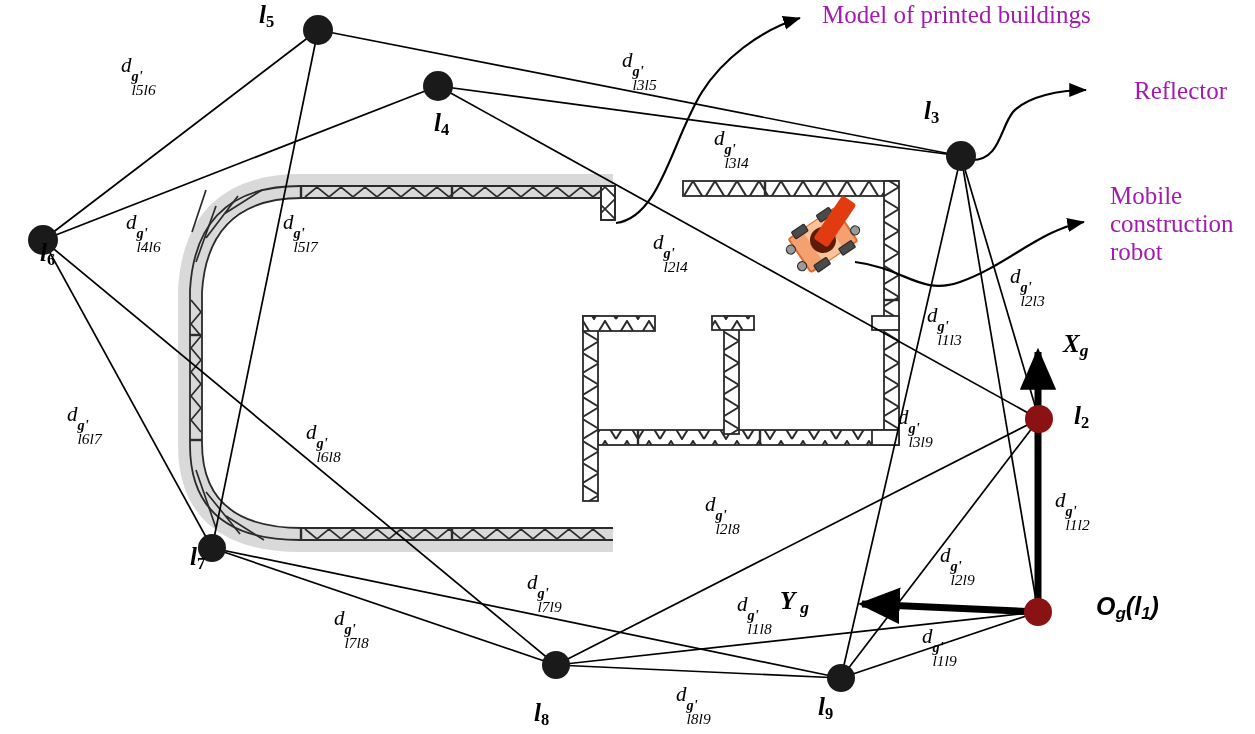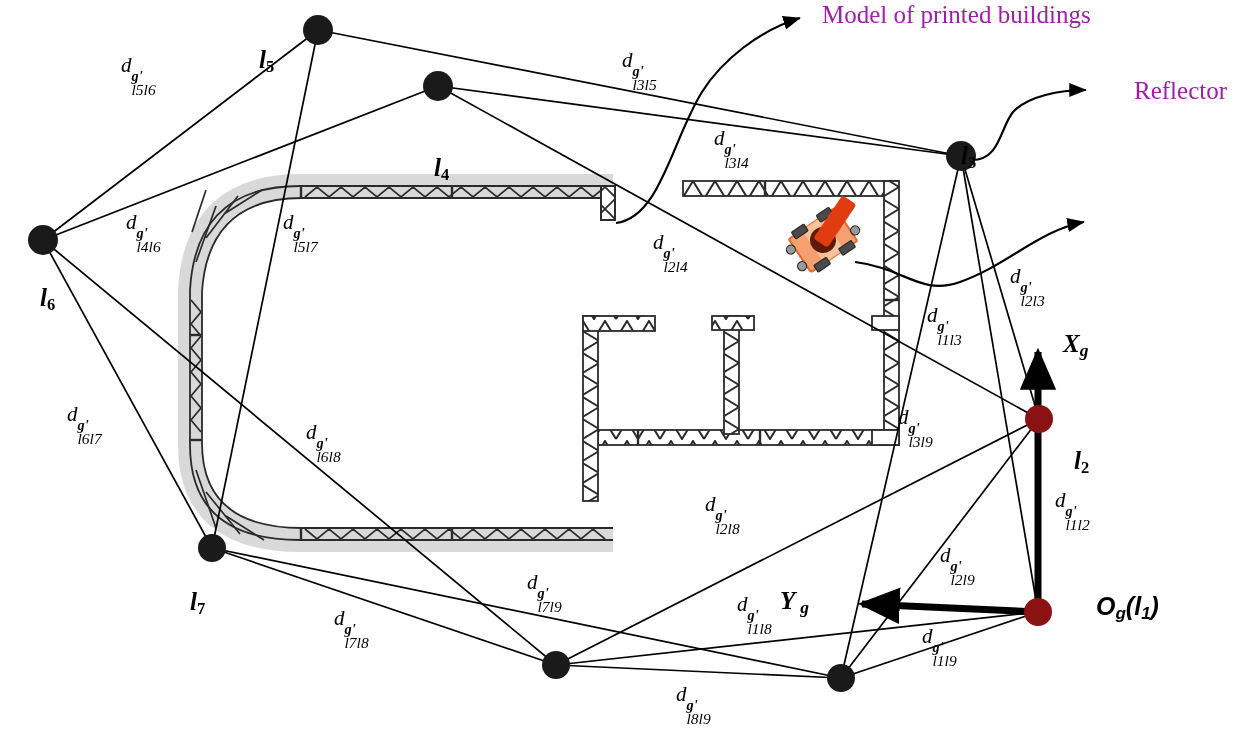--- a/index.html
+++ b/index.html
@@ -5,21 +5,21 @@
   html,body{margin:0;padding:0;background:#ffffff;}
   #stage{
     position:relative;width:1255px;height:734px;background:#fff;overflow:hidden;
     font-family:"Liberation Serif", serif;
   }
   svg.layer{position:absolute;left:0;top:0;width:1255px;height:734px;}
   .lbl{position:absolute;white-space:nowrap;color:#000;}
   
   .nodelbl{
     font-family:"Liberation Serif", serif;
-    font-weight:bold;font-style:italic;font-size:25px;line-height:1;margin-top:45px;
+    font-weight:bold;font-style:italic;font-size:25px;line-height:1;
   }
   .nodelbl sub{font-size:0.66em;font-style:normal;font-weight:bold;vertical-align:-0.22em;}
   
   .dlbl{
     font-family:"Liberation Serif", serif;
     font-style:italic;font-size:21px;line-height:1;
     display:inline-block;
   }
   .dlbl .base{font-style:italic;}
   .dlbl .scripts{
@@ -199,34 +199,39 @@
       <circle cx="212" cy="548" r="14" fill="#1a1a1a"></circle>
       <circle cx="556" cy="665" r="14" fill="#1a1a1a"></circle>
       <circle cx="841" cy="678" r="14" fill="#1a1a1a"></circle>
       <circle cx="1039" cy="419" r="14" fill="#8b1212"></circle>
       <circle cx="1038" cy="612" r="14" fill="#8b1212"></circle>
     </g>
   </svg>
 
   <div class="lbl nodelbl" style="left:259px;top:2px;"><span>l</span><sub>5</sub></div>
   <div class="lbl nodelbl" style="left:434px;top:110px;"><span>l</span><sub>4</sub></div>
-  <div class="lbl nodelbl" style="left:961px;top:98px;font-family:Liberation Serif, serif;"><span>l</span><sub>3</sub></div>
+  <div class="lbl nodelbl" style="left:924px;top:98px;font-family:Liberation Serif, serif;"><span>l</span><sub>3</sub></div>
   <div class="lbl nodelbl" style="left:0px;top:240px;padding-left:40px;"><span>l</span><sub>6</sub></div>
   <div class="lbl nodelbl" style="left:190px;top:544px;"><span>l</span><sub>7</sub></div>
   <div class="lbl nodelbl" style="left:534px;top:700px;"><span>l</span><sub>8</sub></div>
   <div class="lbl nodelbl" style="left:818px;top:694px;"><span>l</span><sub>9</sub></div>
   <div class="lbl nodelbl" style="left:1074px;top:403px;"><span>l</span><sub>2</sub></div>
 
   <div class="lbl originlbl" style="left:1052px;top:594px;"><span>O</span><sub>g</sub><span>(</span><span>l</span><sub>1</sub><span>)</span></div>
 
   <div class="lbl axislbl" style="left:1063px;top:331px;"><span>X</span><sub>g</sub></div>
   <div class="lbl axislbl" style="left:780px;top:588px;"><span>Y</span> <sub>g</sub></div>
 
   <div class="lbl callout" style="left:822px;top:1px;">Model of printed buildings</div>
   <div class="lbl callout" style="left:1134px;top:77px;">Reflector</div>
+  <div class="lbl callout" style="left:1110px;top:182px;">
+    <div>Mobile</div>
+    <div>construction</div>
+    <div>robot</div>
+  </div>
 
   <div id="dist-layer">
       <div class="lbl dlbl" style="left: 121px; top: 55px;"><span class="base">d</span><span class="scripts">
           <span class="sup">g'</span>
           <span class="sub">l5l6</span>
         </span></div>
       <div class="lbl dlbl" style="left: 126px; top: 212px;"><span class="base">d</span><span class="scripts">
           <span class="sup">g'</span>
           <span class="sub">l4l6</span>
         </span></div>

